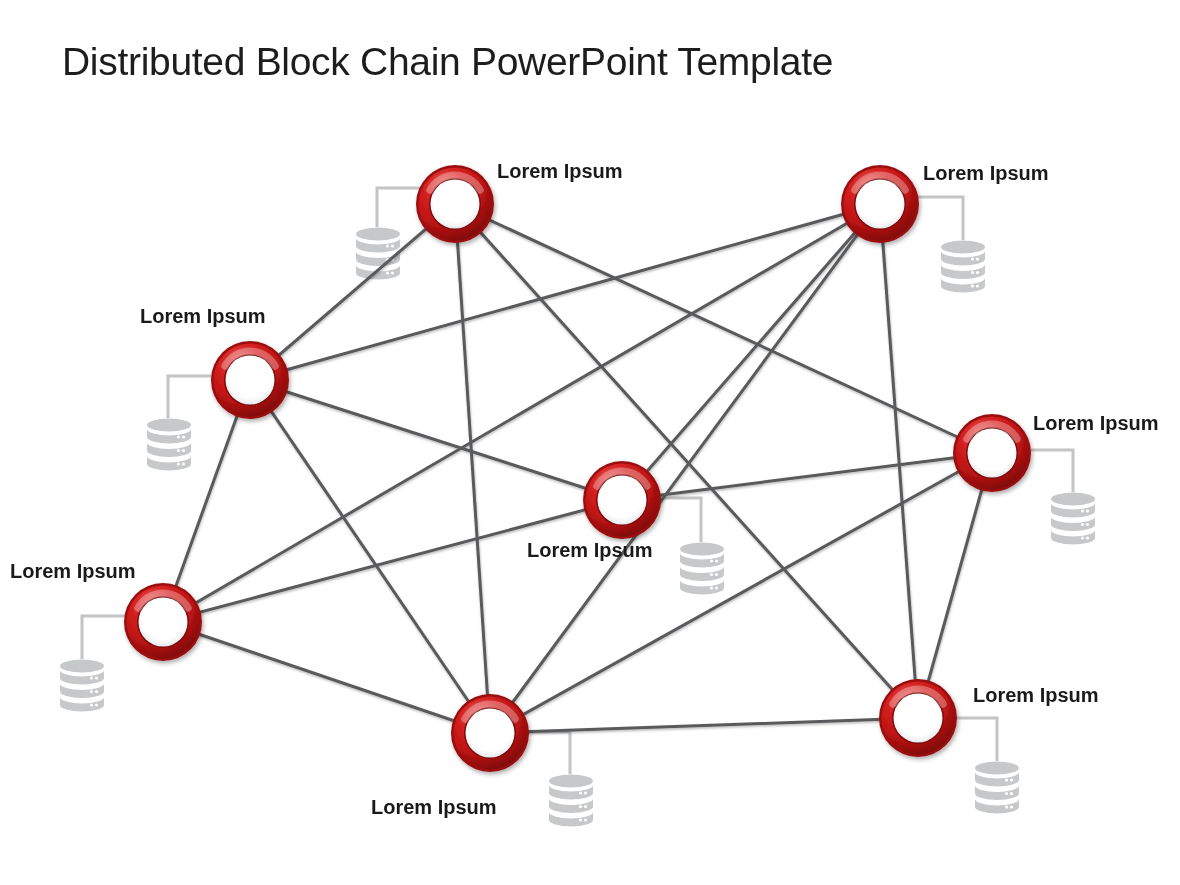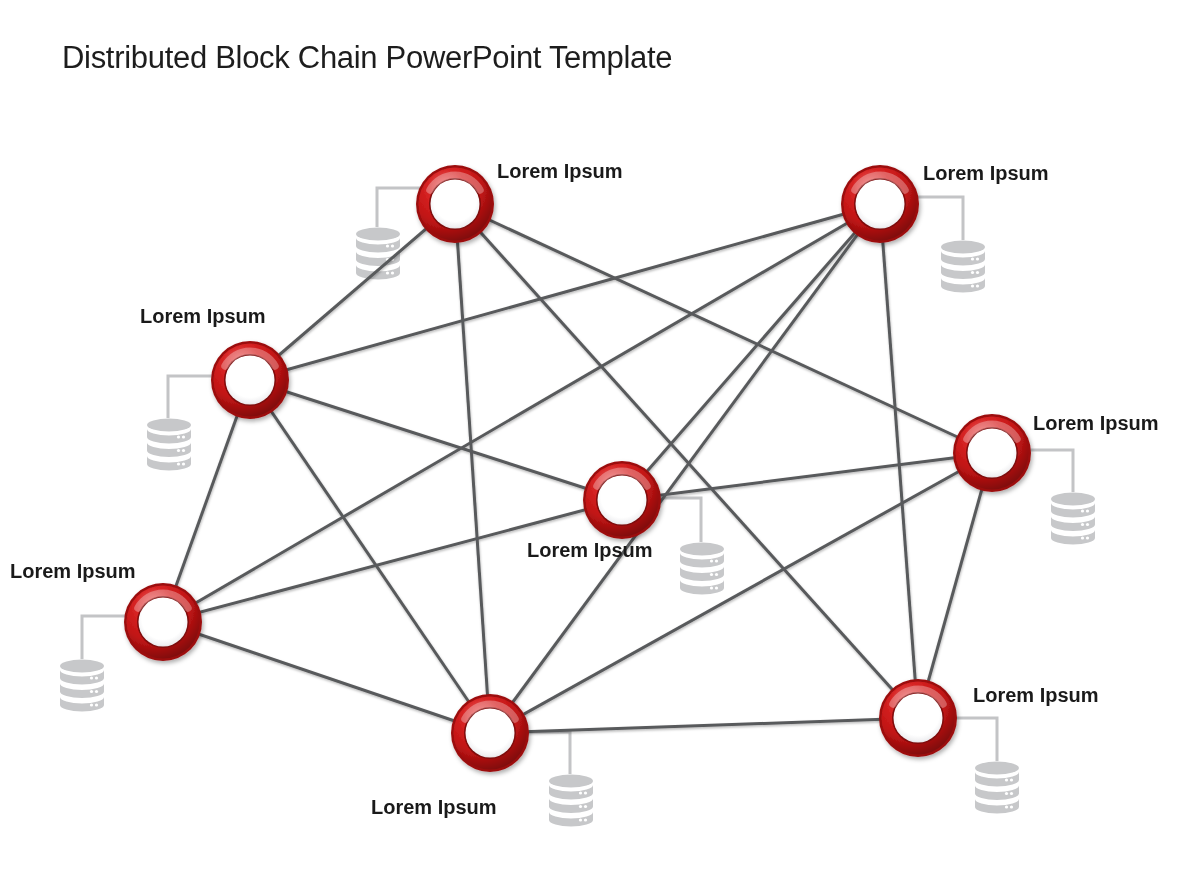--- a/index.html
+++ b/index.html
@@ -6,21 +6,21 @@
   body {
     width: 1180px; height: 885px; overflow: hidden;
     font-family: "Liberation Sans", sans-serif;
   }
   .slide {
     position: relative; width: 1180px; height: 885px;
     background: #ffffff; overflow: hidden;
   }
   .slide-title {
     position: absolute; left: 62px; top: 40px;
-    font-size: 31px; font-weight: 400; letter-spacing: -0.3px;
+    font-size: 39px; font-weight: 400; letter-spacing: -0.3px;
     color: #1d1d1d; white-space: nowrap;
   }
   svg.net { position: absolute; left: 0; top: 0; }
   text.nlabel {
     font-family: "Liberation Sans", sans-serif;
     font-weight: bold; font-size: 20px;
   }
 </style>
 </head>
 <body>

